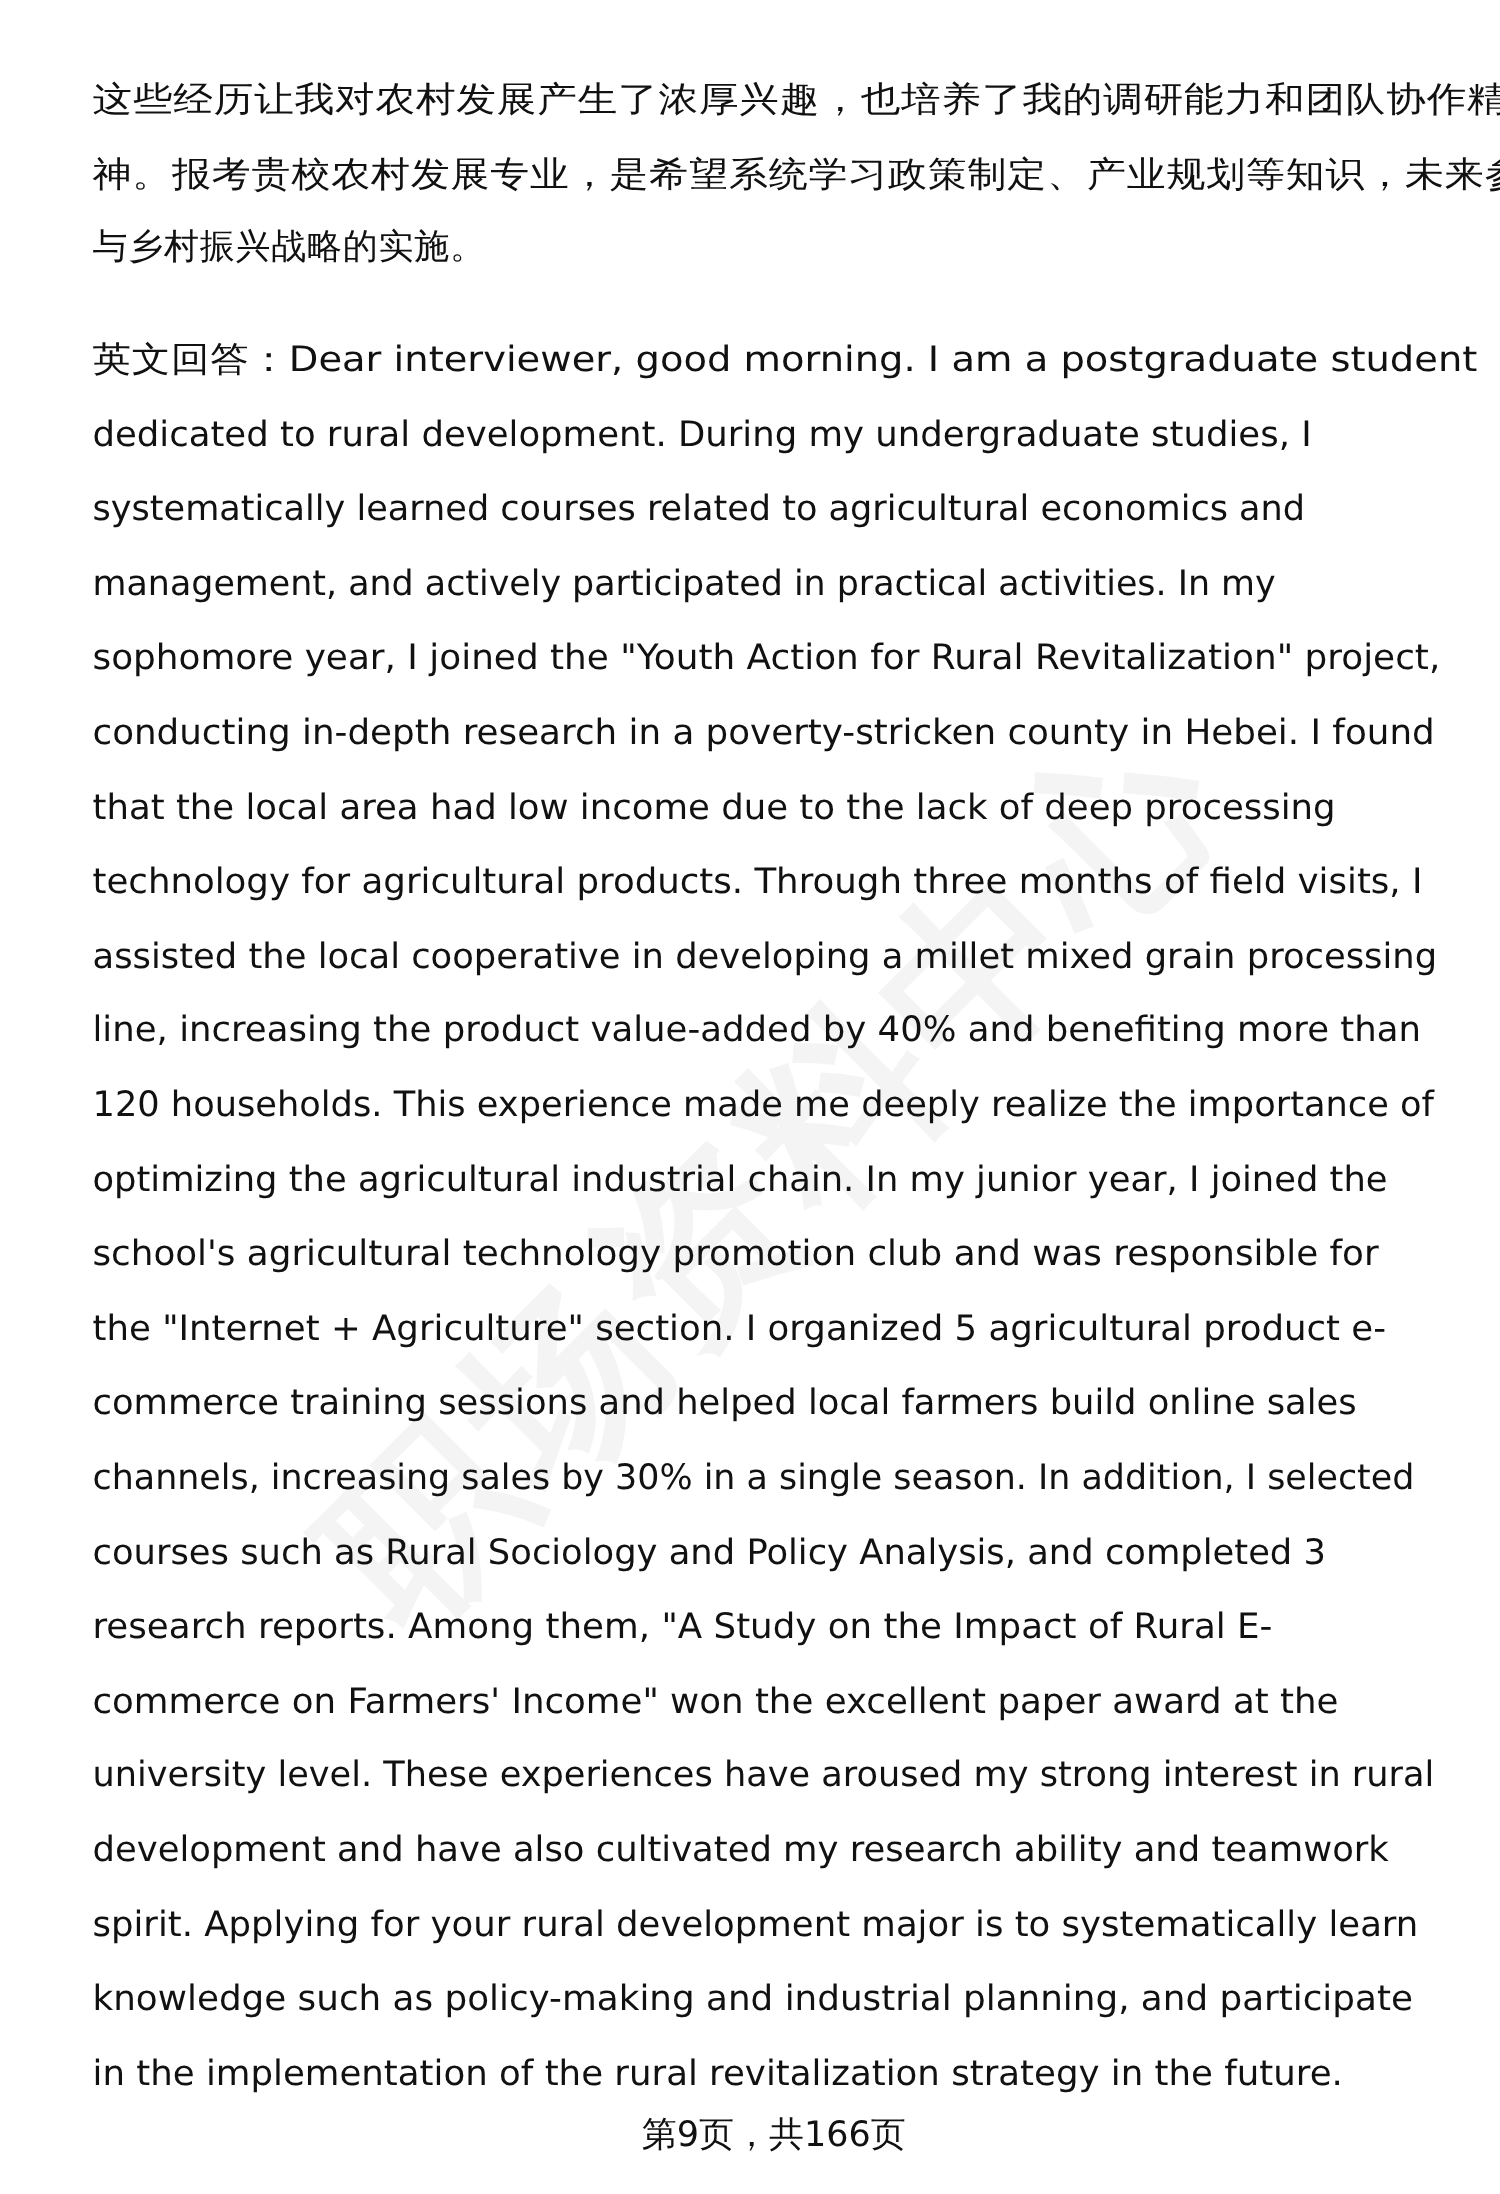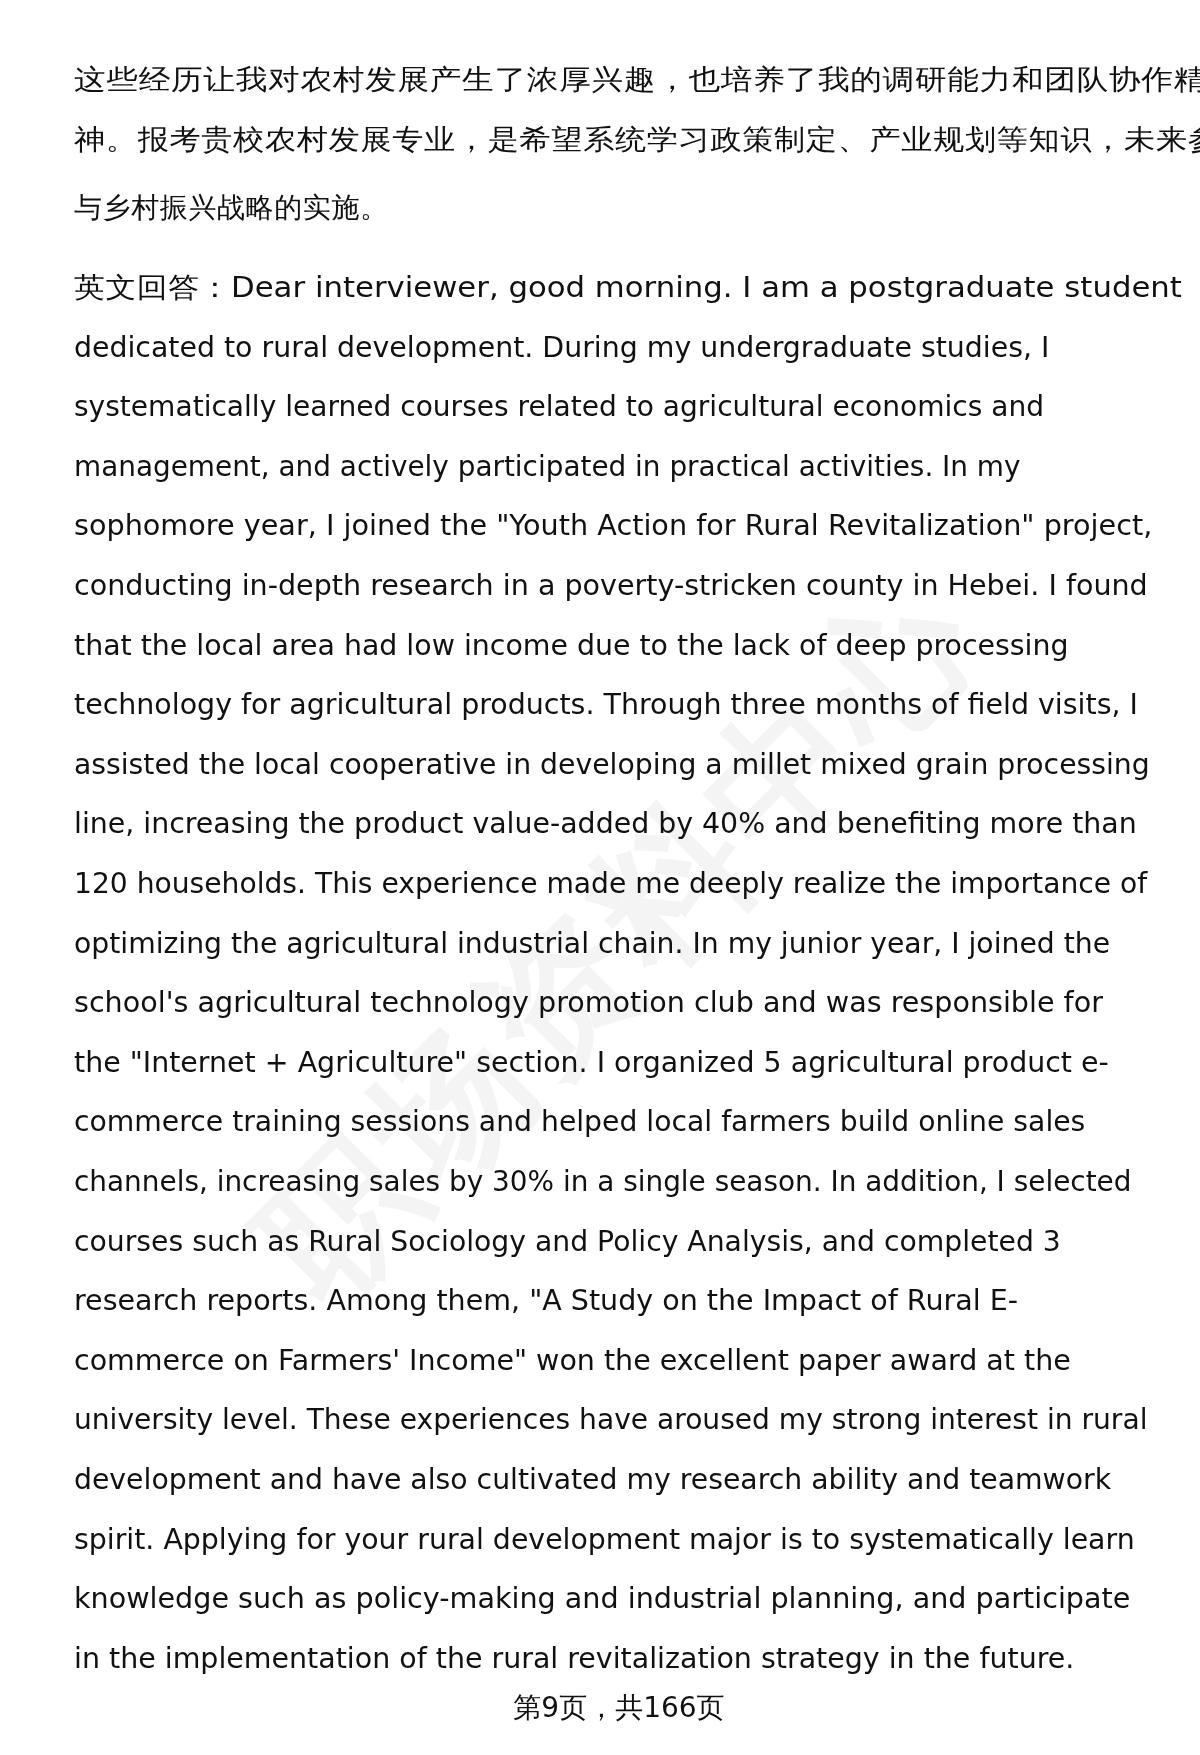--- a/index.html
+++ b/index.html
@@ -73,21 +73,21 @@
   </style>
 </head>
 <body>
 
 <div class="page">
 
   <div class="watermark">职场资料中心</div>
 
   <div class="line zh" style="top: 60px; transform: scaleX(1.1309);">这些经历让我对农村发展产生了浓厚兴趣，也培养了我的调研能力和团队协作精</div>
   <div class="line zh" style="top: 120px; transform: scaleX(1.1126);">神。报考贵校农村发展专业，是希望系统学习政策制定、产业规划等知识，未来参</div>
-  <div class="line zh" style="top:188px;">与乡村振兴战略的实施。</div>
+  <div class="line zh" style="top:177px;">与乡村振兴战略的实施。</div>
 
   <div class="line en" style="top: 268px; transform: scaleX(1.0981);">
     <span class="answer-label zh">英文回答：</span><span>Dear interviewer, good morning. I am a postgraduate student</span>
   </div>
 
   <div class="line en" style="top: 327.6px; transform: scaleX(1.0135);">dedicated to rural development. During my undergraduate studies, I</div>
   <div class="line en" style="top: 387.2px; transform: scaleX(1.0021);">systematically learned courses related to agricultural economics and</div>
   <div class="line en" style="top: 446.8px; transform: scaleX(0.9958);">management, and actively participated in practical activities. In my</div>
   <div class="line en" style="top: 506.4px; transform: scaleX(1.0237);">sophomore year, I joined the "Youth Action for Rural Revitalization" project,</div>
   <div class="line en" style="top: 566px; transform: scaleX(1.0199);">conducting in-depth research in a poverty-stricken county in Hebei. I found</div>

